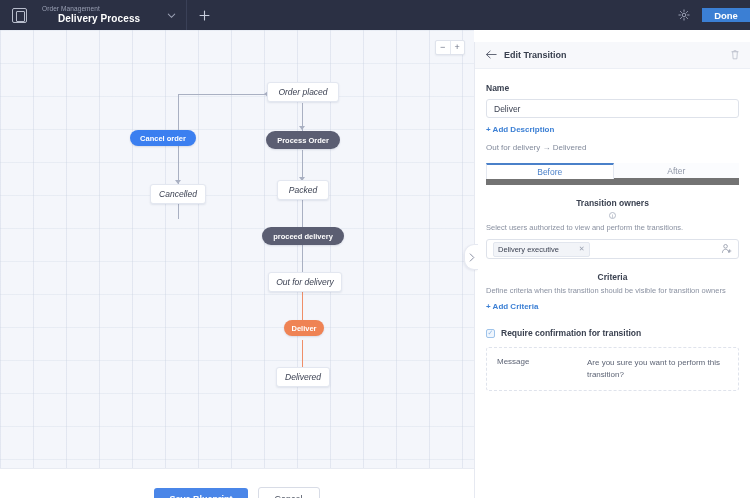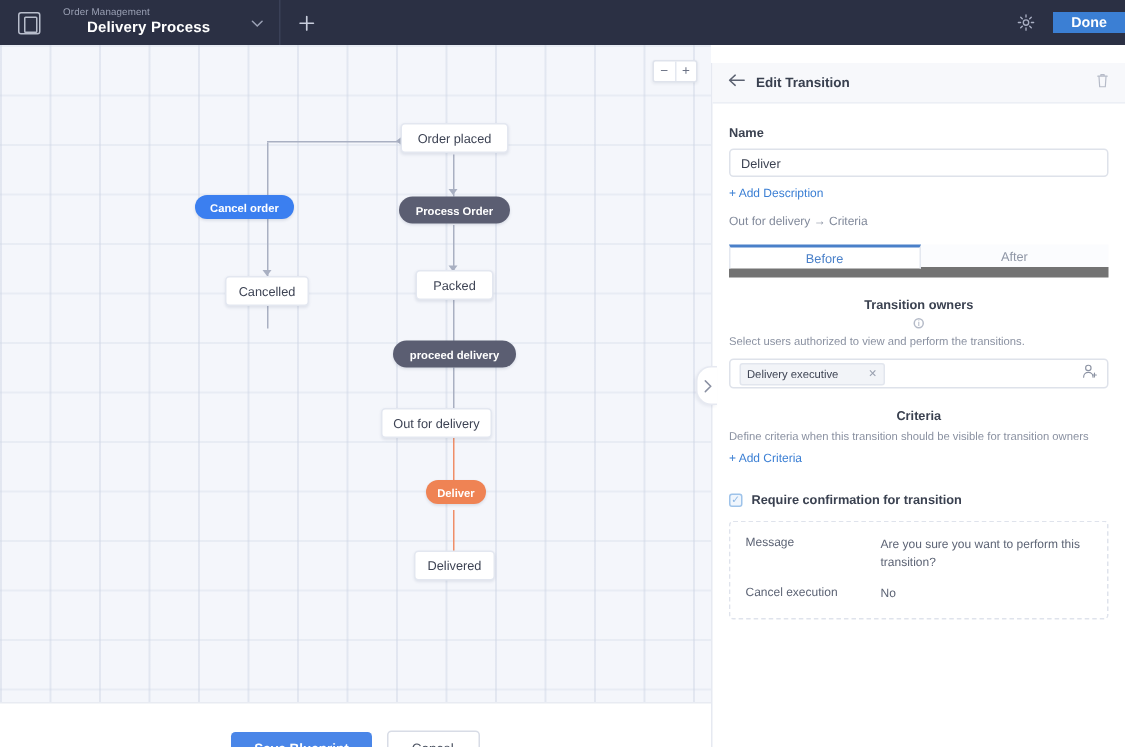--- a/index.html
+++ b/index.html
@@ -68,20 +68,21 @@
     flex: 1; display: flex; align-items: center; justify-content: center;
     font-size: 9px; color: #6b7285; line-height: 1;
   }
   .zoomctl div:first-child { border-right: 1px solid #e4e8f0; }
 
   .node {
     position: absolute; background: #ffffff; border: 1px solid #e3e7f0; border-radius: 3px;
     font-size: 8.5px; color: #3c4253; display: flex; align-items: center; justify-content: center;
     box-shadow: 0 1px 2px rgba(40,55,95,.10);
     white-space: nowrap;
+    font-style: italic;
   }
   .pill {
     position: absolute; border-radius: 11px; font-size: 7.5px; font-weight: bold;
     color: #ffffff; display: flex; align-items: center; justify-content: center;
     white-space: nowrap; box-shadow: 0 1px 2px rgba(40,55,95,.14);
   }
   .pill-dark { background: #5b5e72; }
   .pill-blue { background: #3b7ff0; }
   .pill-orange { background: #ef8354; }
   .edge { position: absolute; background: #a9b0c2; }
@@ -136,21 +137,21 @@
   .ph-title { font-size: 9px; color: #39404f; font-weight: bold; flex: 1; }
   .ph-trash { color: #b6bbc8; }
 
   .panel-body { padding: 0 11px; }
   .fld-label { font-size: 8.5px; color: #3a4150; font-weight: bold; margin-top: 14px; }
   .fld-input {
     margin-top: 6px; height: 19px; border: 1px solid #dee2ea; border-radius: 3px;
     font-size: 8.5px; color: #3c4252; display: flex; align-items: center; padding: 0 7px;
     background: #fff;
   }
-  .link-blue { font-size: 8px; color: #3b7fd4; margin-top: 0; display: inline-block; }
+  .link-blue { font-size: 8px; color: #3b7fd4; margin-top: 0; display: inline-block; font-weight: bold; }
   .sub-note { font-size: 8px; color: #828a9b; margin-top: 7px; }
 
   .tabs {
     margin-top: 11px; display: flex; height: 22px;
     border-bottom: 7px solid #737373;
   }
   .tab {
     flex: 1; display: flex; align-items: center; justify-content: center;
     font-size: 8.5px; color: #8f96a6; background: #fbfcfe;
   }
@@ -255,21 +256,21 @@
     <div class="edge" style="left:302px; top:215px; width:1px; height:33px;"></div>
     <div class="arrow" style="left:299px; top:243px;"></div>
 
     <div class="edge edge-orange" style="left:302px; top:262px; width:1px; height:28px;"></div>
     <div class="edge edge-orange" style="left:302px; top:310px; width:1px; height:37px;"></div>
     <div class="arrow arrow-orange" style="left:299px; top:341px;"></div>
 
     <div class="node" style="left:267px; top:52px; width:72px; height:20px;">Order placed</div>
     <div class="node" style="left:150px; top:154px; width:56px; height:20px;">Cancelled</div>
     <div class="node" style="left:277px; top:150px; width:52px; height:20px;">Packed</div>
-    <div class="node" style="left:254px; top:242px; width:74px; height:20px;">Out for delivery</div>
+    <div class="node" style="left:268px; top:242px; width:74px; height:20px;">Out for delivery</div>
     <div class="node" style="left:276px; top:337px; width:54px; height:20px;">Delivered</div>
 
     <div class="pill pill-blue" style="left:130px; top:100px; width:66px; height:16px;">Cancel order</div>
     <div class="pill pill-dark" style="left:266px; top:101px; width:74px; height:18px;">Process Order</div>
     <div class="pill pill-dark" style="left:262px; top:197px; width:82px; height:18px;">proceed delivery</div>
     <div class="pill pill-orange" style="left:284px; top:290px; width:40px; height:16px;">Deliver</div>
 
     <div class="bottombar">
       <button class="btn-save">Save Blueprint</button>
       <button class="btn-cancel">Cancel</button>
@@ -298,21 +299,21 @@
       </span>
     </div>
 
     <div class="panel-body">
 
       <div class="fld-label">Name</div>
       <div class="fld-input">Deliver</div>
 
       <div class="link-blue">+ Add Description</div>
 
-      <div class="sub-note">Out for delivery  →  Criteria</div>
+      <div class="sub-note">Out for delivery  →  Delivered</div>
 
       <div class="tabs">
         <div class="tab active">Before</div>
         <div class="tab">After</div>
       </div>
 
       <div class="sec-title">
         <span>Transition owners</span>
         <span class="info-i">i</span>
       </div>
@@ -341,22 +342,18 @@
       <div class="chk-row">
         <span class="chk">✓</span>
         <span class="chk-label">Require confirmation for transition</span>
       </div>
 
       <div class="conf-box">
         <div class="conf-row">
           <div class="conf-key">Message</div>
           <div class="conf-val">Are you sure you want to perform this transition?</div>
         </div>
-        <div class="conf-row">
-          <div class="conf-key">Cancel execution</div>
-          <div class="conf-val">No</div>
-        </div>
       </div>
 
     </div>
   </div>
 
 </div>
 
 </body></html>

